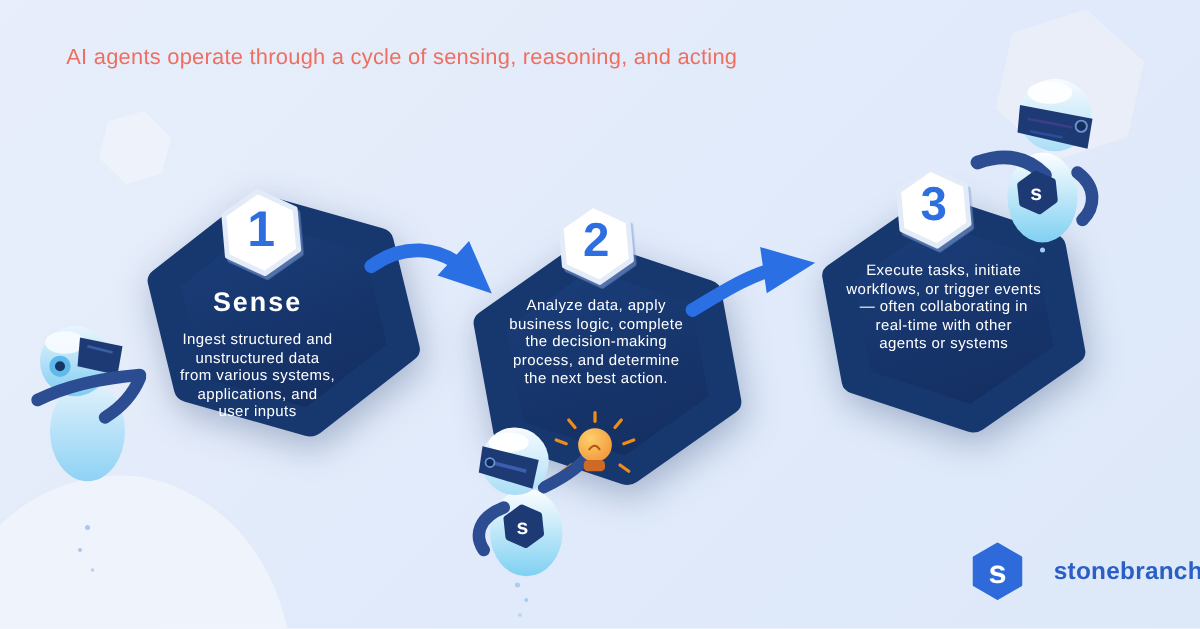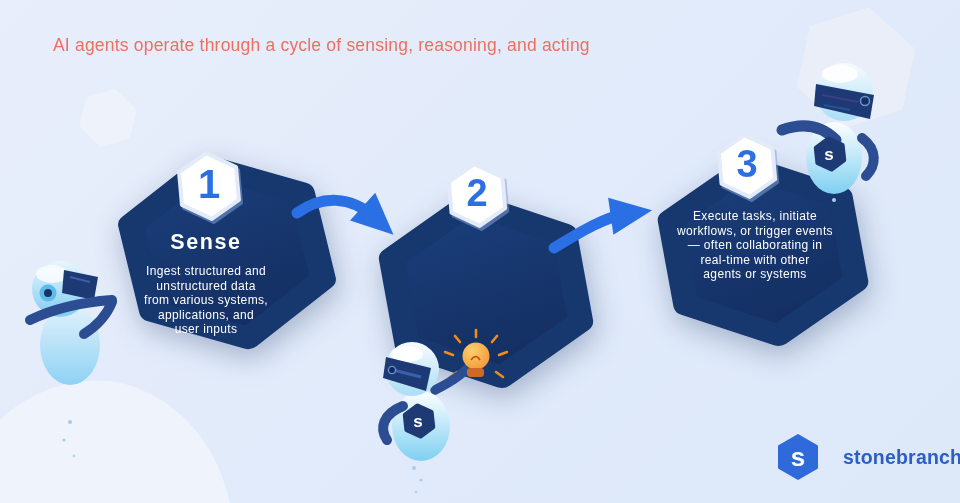--- a/index.html
+++ b/index.html
@@ -116,20 +116,25 @@
   <svg class="abs card-hex" style="left:361px;top:165px" width="250" height="250" viewBox="-125 -125 250 250">
     <polygon points="0,-88 76.2,-44 76.2,44 0,88 -76.2,44 -76.2,-44" fill="url(#hx1)" stroke="#17376f" stroke-width="22" stroke-linejoin="round" transform="scale(1.15 1) rotate(-9)"></polygon>
   </svg>
   <div class="badge" style="left:444px;top:160px;width:66px;height:70px;">
     <svg width="66" height="70" viewBox="-33 -35 66 70">
       <polygon points="0,-31 26.9,-15.5 26.9,15.5 0,31 -26.9,15.5 -26.9,-15.5" fill="#ffffff" stroke="#e3ebf9" stroke-width="4" stroke-linejoin="round" transform="rotate(-5)"></polygon>
     </svg>
     <span class="num" style="font-size:38px;">2</span>
   </div>
   <div class="card-text" style="left:377px;top:228px;width:200px;">
+    <p class="card-body">Analyze data, apply
+business logic, complete
+the decision-making
+process, and determine
+the next best action.</p>
   </div>
 
   <svg class="abs card-hex" style="left:641px;top:131px" width="244" height="240" viewBox="-122 -120 244 240">
     <polygon points="0,-88 76.2,-44 76.2,44 0,88 -76.2,44 -76.2,-44" fill="url(#hx1)" stroke="#17376f" stroke-width="22" stroke-linejoin="round" transform="scale(1.13 0.97) rotate(-9)"></polygon>
   </svg>
   <div class="badge" style="left:714px;top:131px;width:66px;height:70px;">
     <svg width="66" height="70" viewBox="-33 -35 66 70">
       <polygon points="0,-31 26.9,-15.5 26.9,15.5 0,31 -26.9,15.5 -26.9,-15.5" fill="#ffffff" stroke="#e3ebf9" stroke-width="4" stroke-linejoin="round" transform="rotate(-5)"></polygon>
     </svg>
     <span class="num" style="font-size:38px;">3</span>

